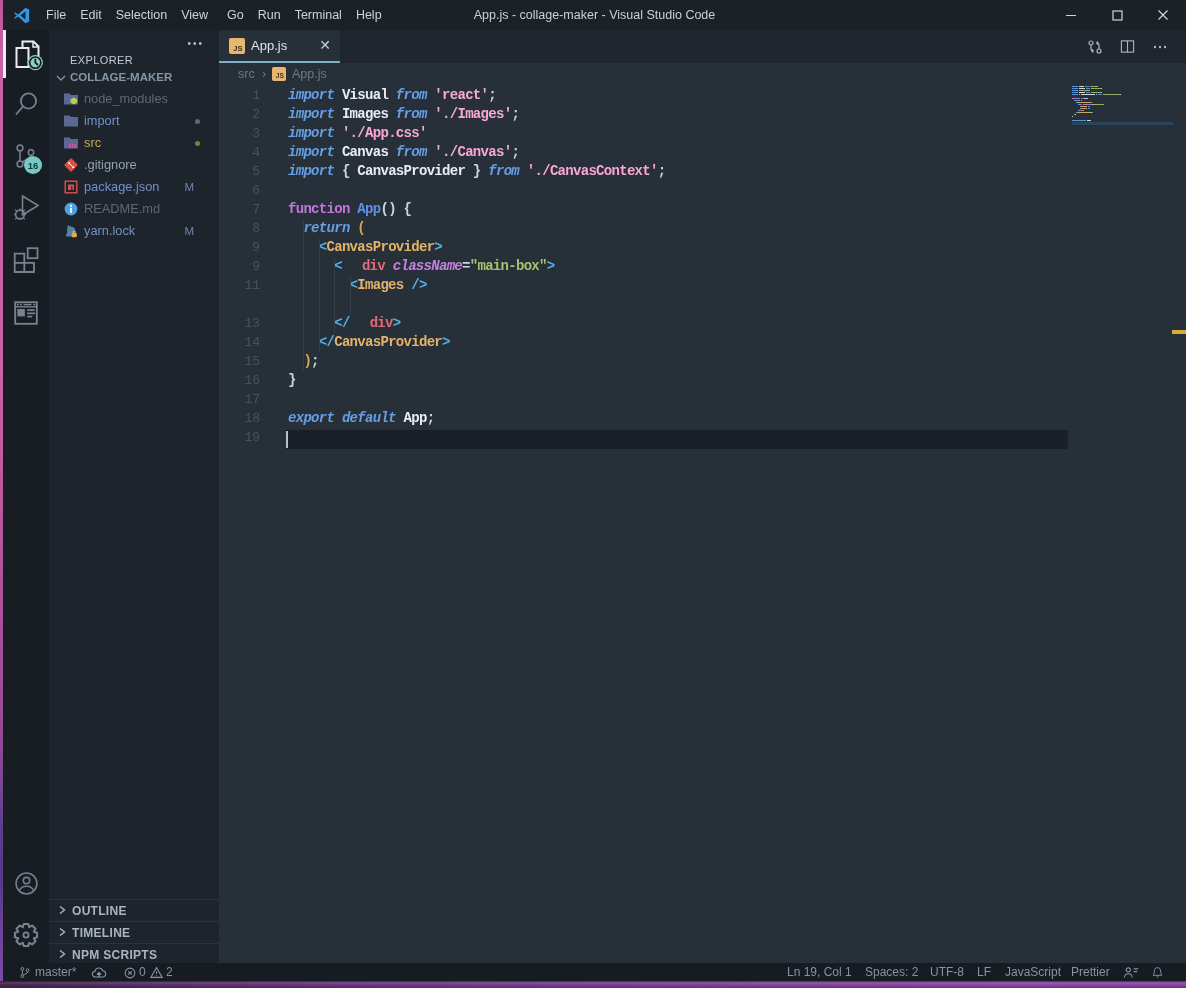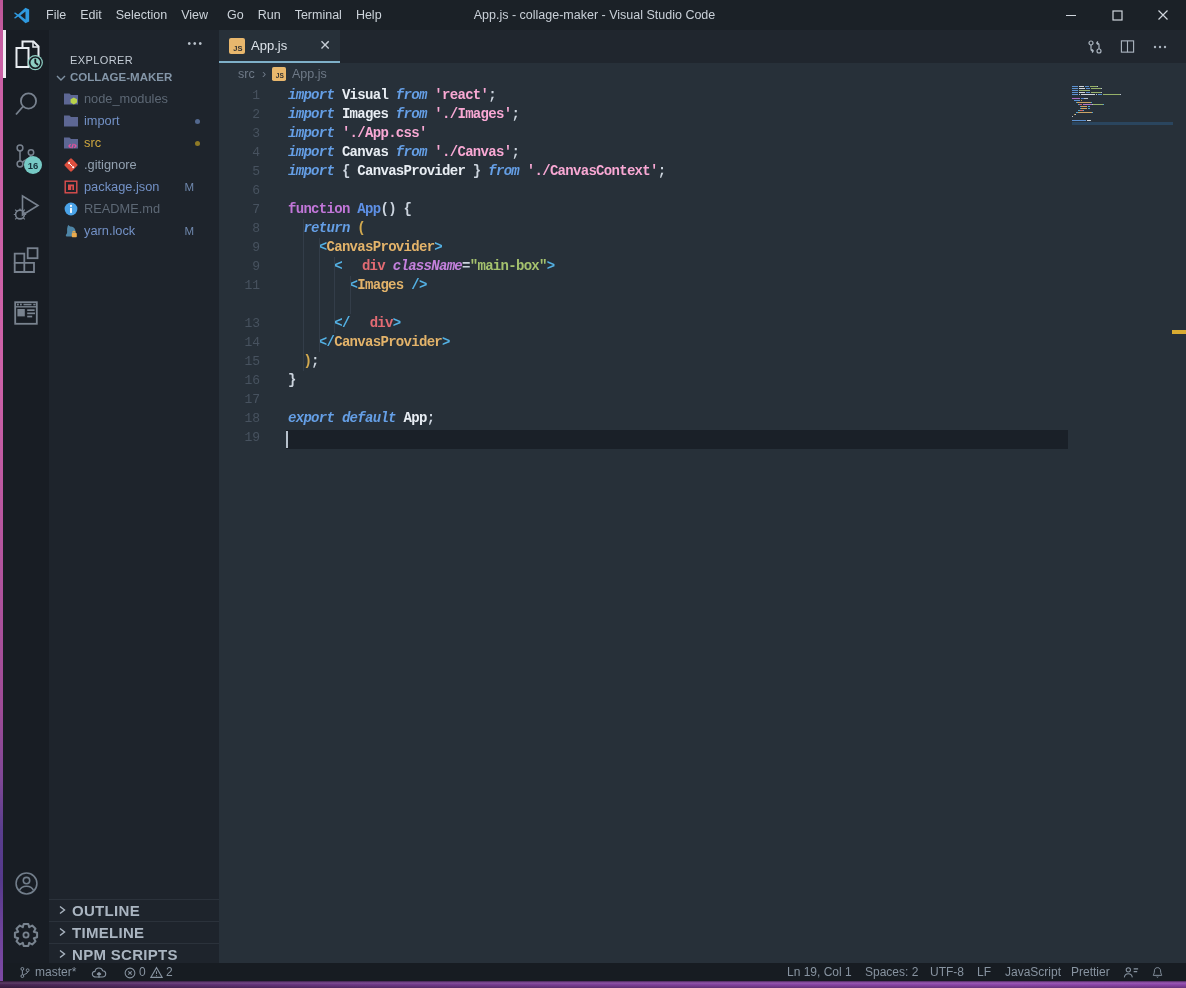--- a/index.html
+++ b/index.html
@@ -30,21 +30,21 @@
   
   #sidebar { left:49px; top:30px; width:170px; height:933px; background:#1e242c; }
   #sbtitle { position:absolute; left:21px; top:24px; font-size:11px; color:#c3cbd4; letter-spacing:0.4px; }
   #sbdots { position:absolute; right:15px; top:8px; color:#b9c1ca; font-size:10px; letter-spacing:2px; }
   #project { position:absolute; left:0; top:36px; width:170px; height:22px; font-size:11.5px; font-weight:bold; color:#8496a8; line-height:22px; }
   .tree { position:absolute; left:0; width:170px; height:22px; line-height:22px; font-size:12.8px; }
   .tree .ficon { position:absolute; left:14px; top:3px; width:16px; height:16px; }
   .tree .fname { position:absolute; left:35px; top:0; }
   .tree .badge { position:absolute; right:25px; top:0; font-size:11.5px; }
   .dot { position:absolute; right:19px; top:9px; width:5px; height:5px; border-radius:50%; }
-  .botsec { position:absolute; left:0; width:170px; height:22px; border-top:1px solid #2b323b; color:#aab5c1; font-size:15px; font-weight:bold; line-height:22px; letter-spacing:0.3px; }
+  .botsec { position:absolute; left:0; width:170px; height:22px; border-top:1px solid #2b323b; color:#aab5c1; font-size:12px; font-weight:bold; line-height:22px; letter-spacing:0.3px; }
   .botsec .chev { position:absolute; left:8px; top:5px; }
   .botsec .sectxt { position:absolute; left:23px; }
 
   
   #editor { left:219px; top:30px; width:967px; height:933px; background:#273039; }
   #tabbar { position:absolute; left:0; top:0; width:967px; height:33px; background:#20262e; }
   #tab { position:absolute; left:0; top:0; width:121px; height:33px; background:#273039; border-bottom:2.5px solid #7fb0c9; }
   #tab .jsicon { position:absolute; left:10px; top:8px; }
   #tab .tname { position:absolute; left:32px; top:0; line-height:31px; font-size:13px; color:#dde3ea; }
   #tab .tclose { position:absolute; right:9px; top:0px; line-height:31px; font-size:14px; color:#c6cdd5; }

